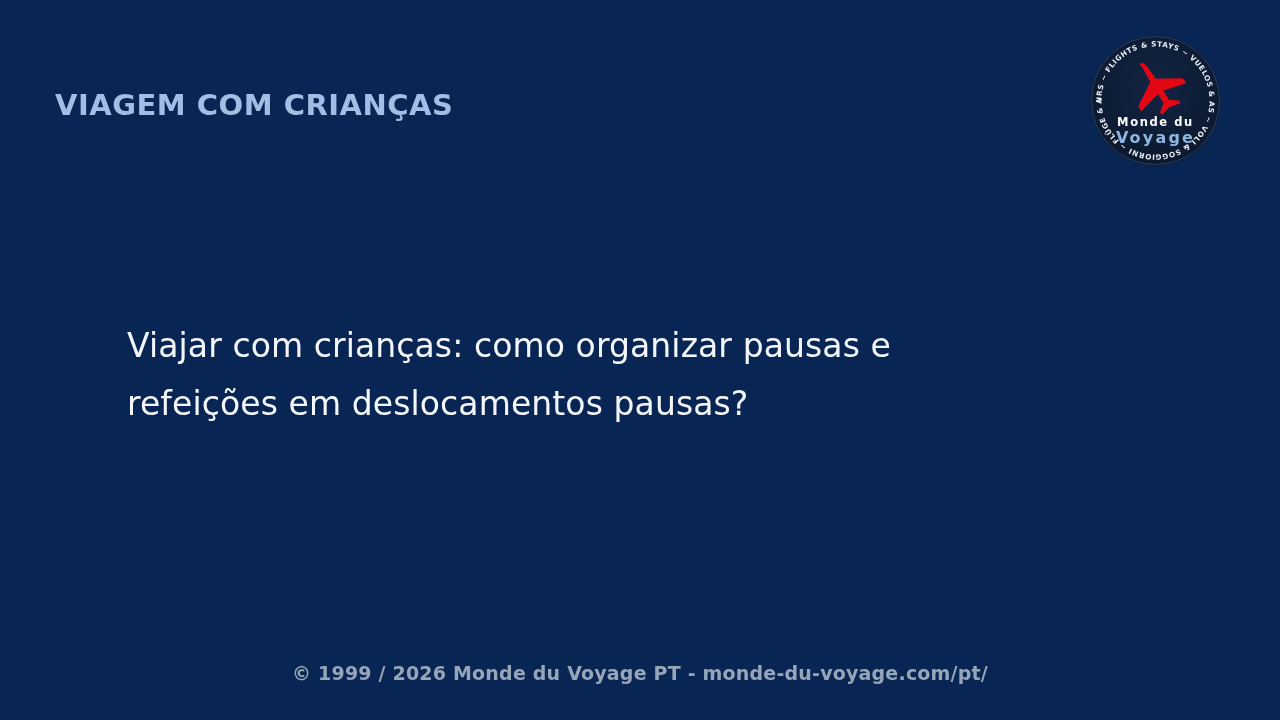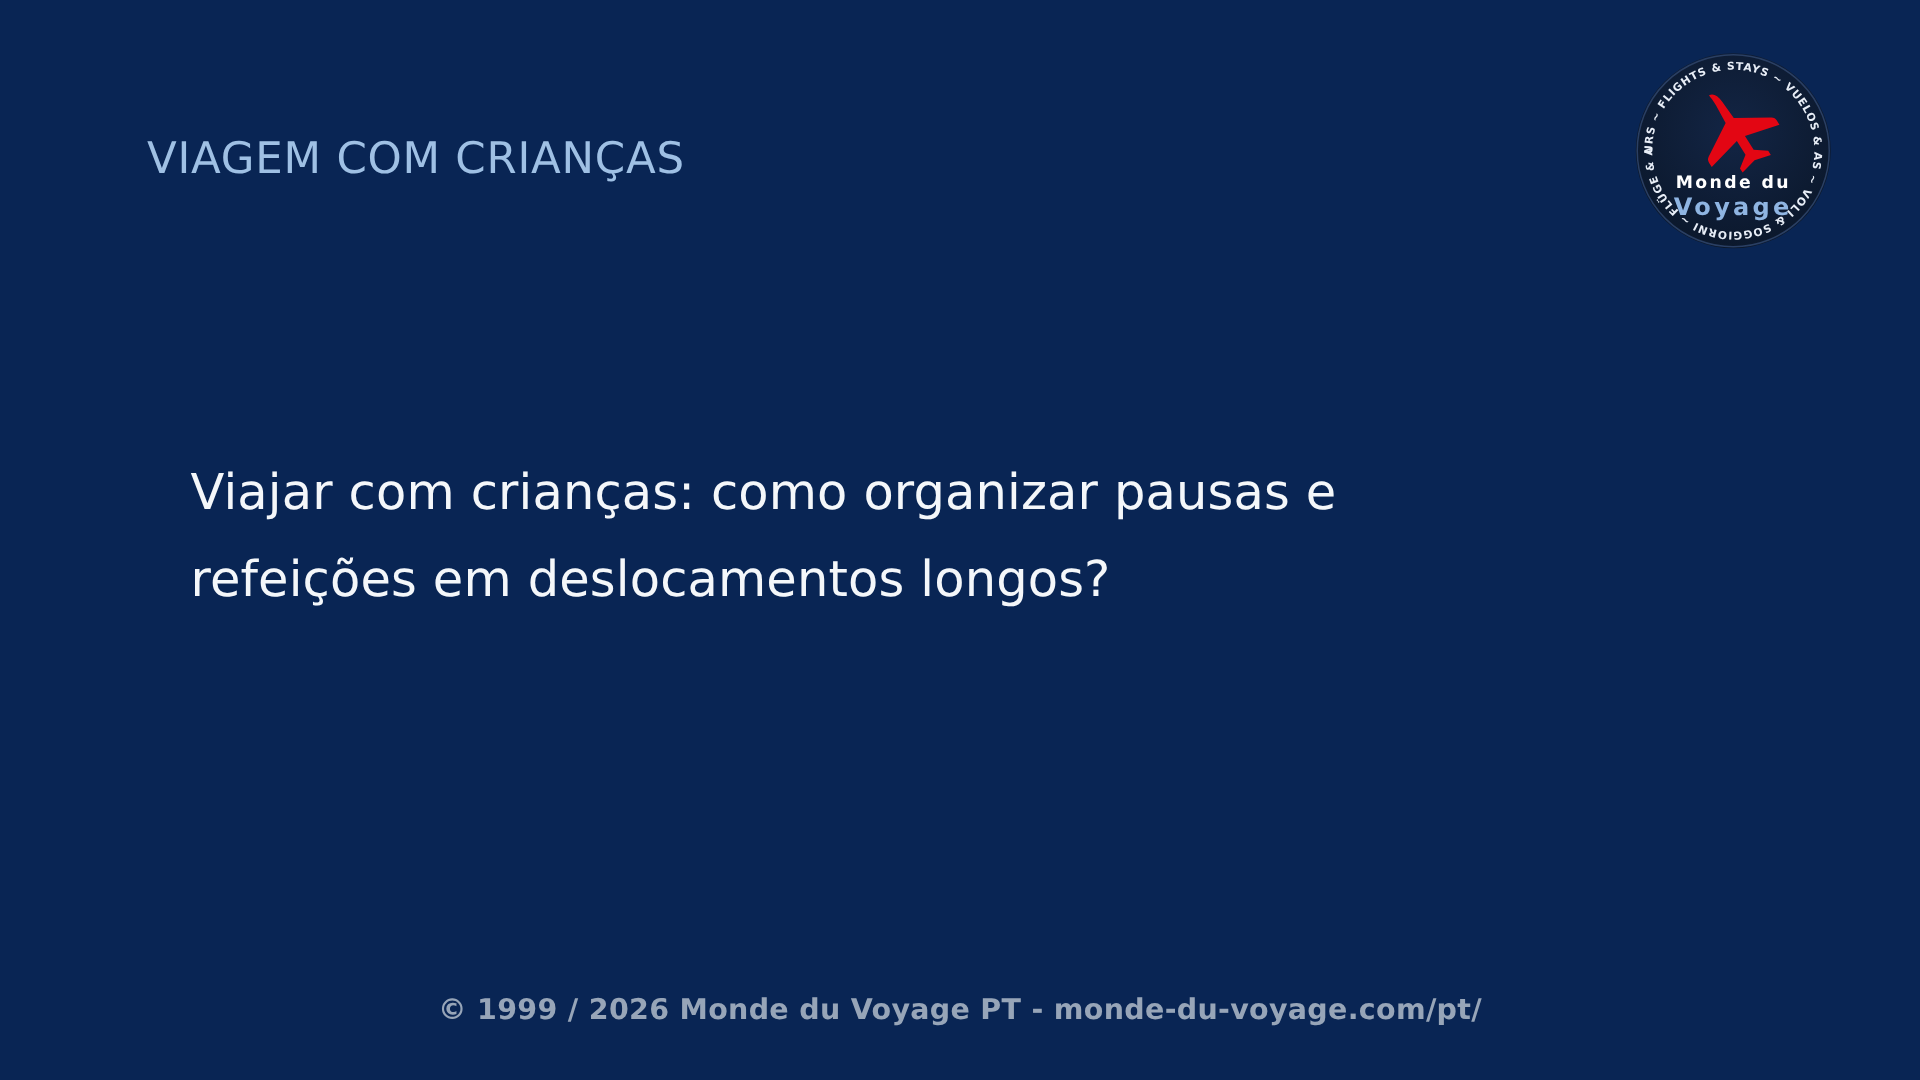--- a/index.html
+++ b/index.html
@@ -21,42 +21,41 @@
     background: #092554;
   }
 
   
   .page-title {
     position: absolute;
     left: 55px;
     top: 88px;
     font-family: "DejaVu Sans", sans-serif;
     font-size: 29px;
-    font-weight: 400;
+    font-weight: 700;
     letter-spacing: 0.5px;
     color: #9fc0e4;
     white-space: nowrap;
-    margin-left: 43px;
   }
 
   
   .logo {
     position: absolute;
     left: 1090px;
     top: 35px;
     width: 131px;
     height: 131px;
   }
   .logo svg { display: block; }
 
   
   .headline {
     position: absolute;
     left: 127px;
-    top: 299px;
+    top: 317px;
     width: 900px;
     font-family: "DejaVu Sans", sans-serif;
     font-size: 33px;
     font-weight: 400;
     line-height: 58px;
     color: #f4f7fa;
     letter-spacing: 0.1px;
   }
 
   
@@ -105,18 +104,18 @@
         <path d="M -3.5,-25 C -0.5,-25 1.5,-22 1.8,-17 L 2.6,-3.5 L 24,9.5 C 25.6,10.5 26,11.6 26,13.2 L 26,16.5 L 2.6,10.6 L 2.6,21.5 L 10.5,27.2 L 10.5,30.5 L -0.6,27.8 L -11.7,30.5 L -11.7,27.2 L -3.8,21.5 L -3.8,10.6 L -27.2,16.5 L -27.2,13.2 C -27.2,11.6 -26.8,10.5 -25.2,9.5 L -3.8,-3.5 L -3.0,-17 C -2.8,-22 -3.5,-25 -3.5,-25 Z" fill="#e30613"></path>
       </g>
 
       <text x="65.5" y="90.5" text-anchor="middle" font-family="DejaVu Sans, sans-serif" font-size="11.5" font-weight="bold" fill="#ffffff" letter-spacing="1.6">Monde du</text>
       <text x="65.5" y="108" text-anchor="middle" font-family="DejaVu Sans, sans-serif" font-size="16" font-weight="bold" fill="#8fb5e2" letter-spacing="2.2">Voyage</text>
     </svg>
   </div>
 
   <div class="headline">
     <div>Viajar com crianças: como organizar pausas e</div>
-    <div>refeições em deslocamentos longos?</div>
+    <div>refeições em deslocamentos pausas?</div>
   </div>
 
   <div class="footer">© 1999 / 2026 Monde du Voyage PT - monde-du-voyage.com/pt/</div>
 
 </div>
 
 </body></html>

